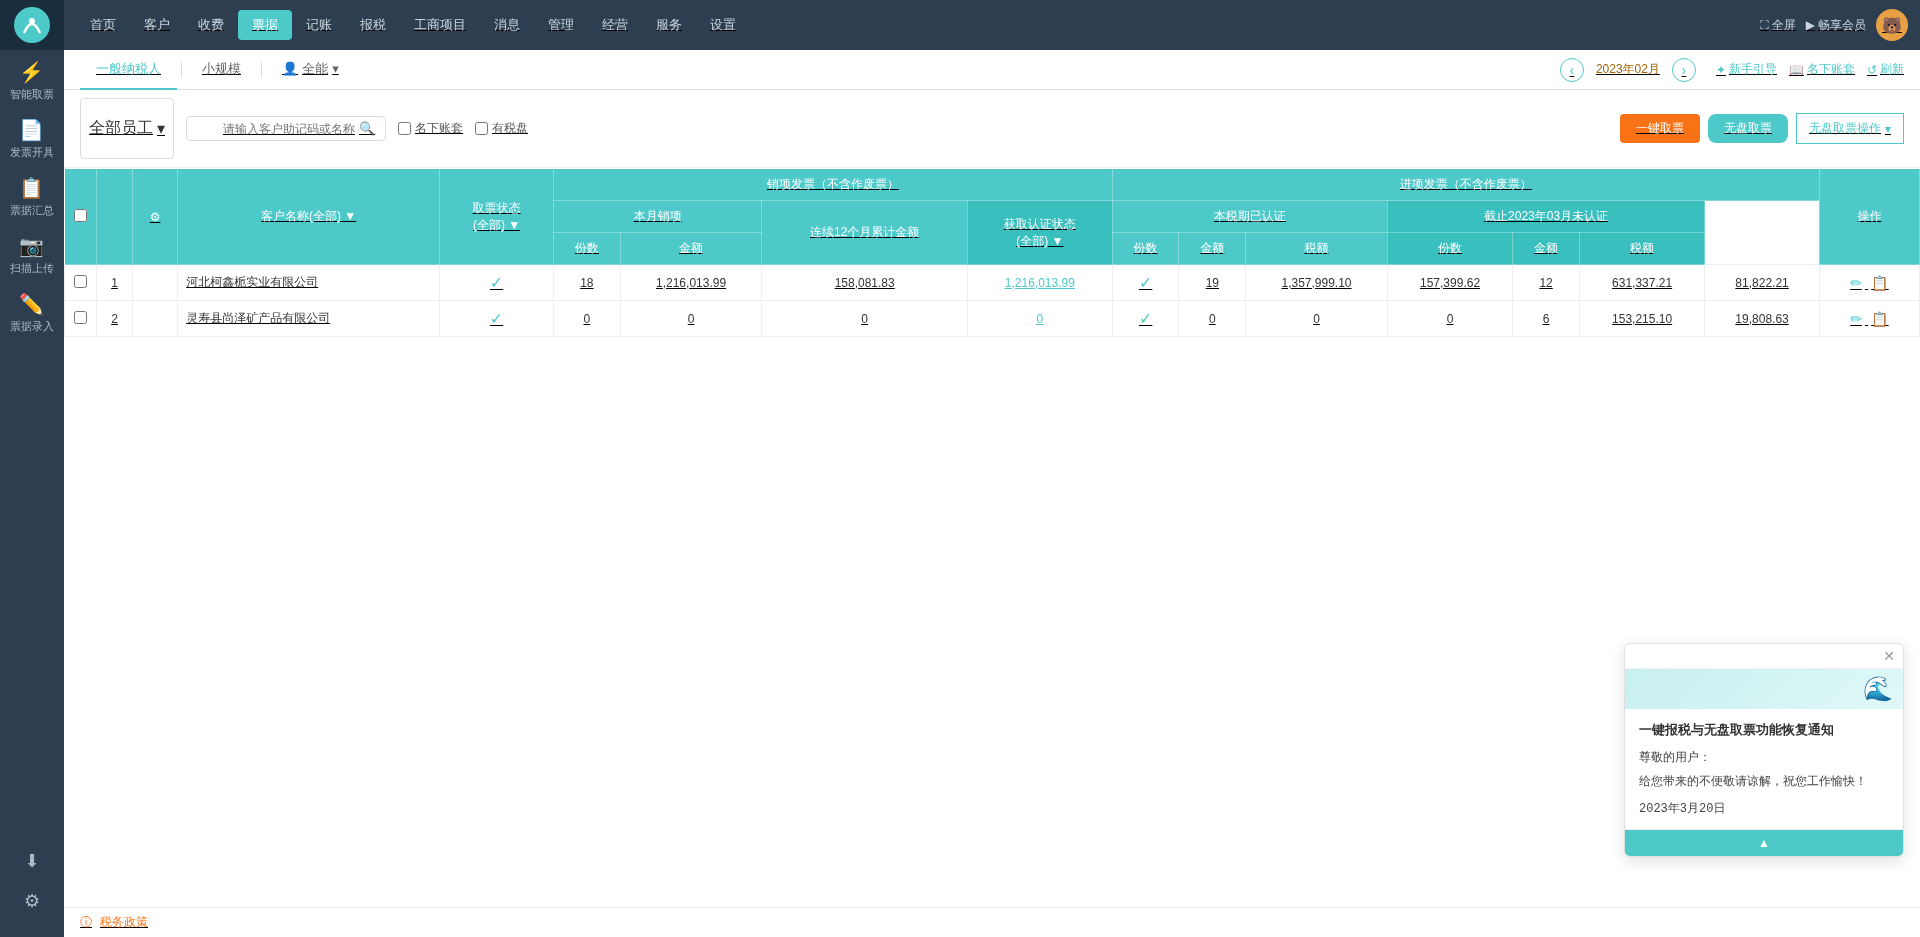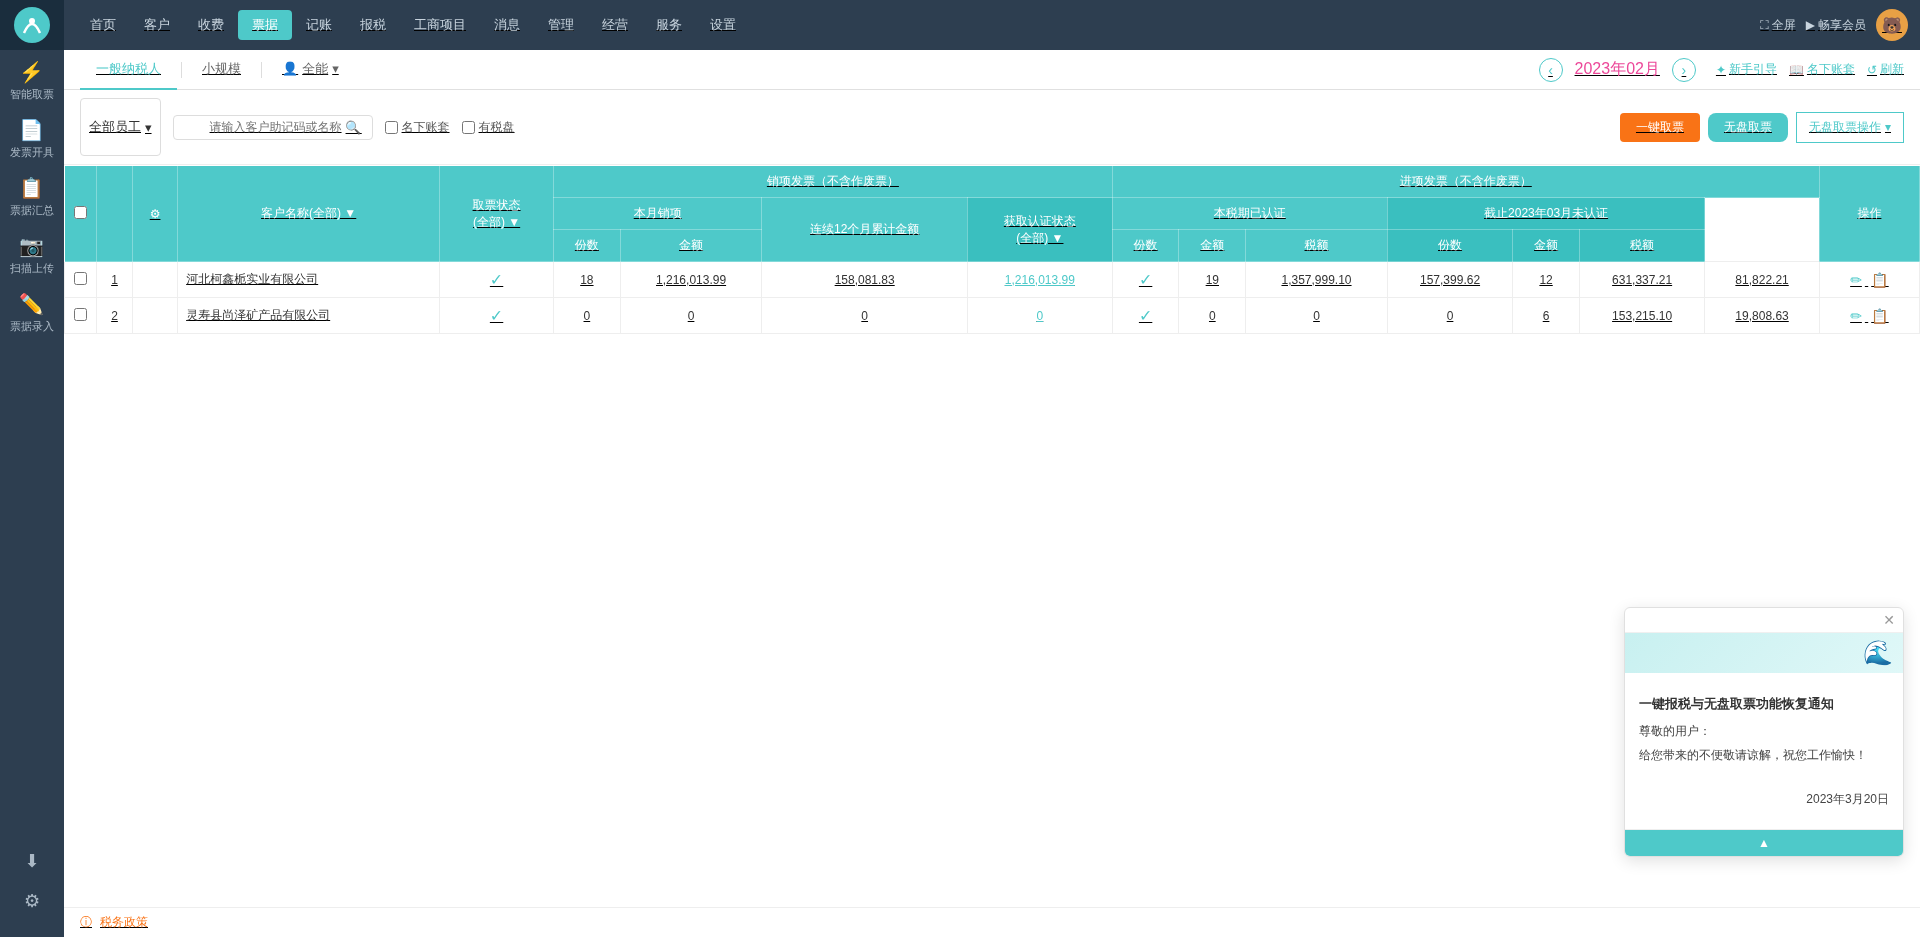--- a/index.html
+++ b/index.html
@@ -168,22 +168,22 @@
       border-radius: 50%;
       border: 1px solid #4ec9c9;
       color: #4ec9c9;
       display: flex;
       align-items: center;
       justify-content: center;
       cursor: pointer;
       font-size: 14px;
     }
     .tab-date-label {
-      color: #ec4899;
-      font-size: 16px;
+      color: #a16207;
+      font-size: 12px;
     }
     .tab-right-actions {
       display: flex;
       align-items: center;
       gap: 12px;
       margin-left: 20px;
     }
     .tab-right-action {
       color: #4ec9c9;
       font-size: 12px;
@@ -200,21 +200,21 @@
       display: flex;
       align-items: center;
       gap: 12px;
       border-bottom: 1px solid #eee;
       flex-shrink: 0;
     }
     .filter-select {
       border: 1px solid #ddd;
       border-radius: 4px;
       padding: 19px 8px;
-      font-size: 13px;
+      font-size: 16px;
       display: flex;
       align-items: center;
       gap: 4px;
       cursor: pointer;
       background: #fff;
       color: #333;
     }
     .filter-input-wrap {
       border: 1px solid #ddd;
       border-radius: 4px;
@@ -339,21 +339,21 @@
       justify-content: flex-end;
       padding: 4px 8px;
       border-bottom: 1px solid #f0f0f0;
     }
     .notification-close {
       cursor: pointer;
       color: #999;
       font-size: 14px;
     }
     .notification-body {
-      padding: 20px 14px;
+      padding: 10px 14px;
       font-size: 12px;
       color: #444;
       line-height: 1.7;
     }
     .notification-title {
       font-weight: bold;
       font-size: 13px;
       margin-bottom: 6px;
       color: #333;
     }
@@ -616,18 +616,18 @@
   <div class="notification-header">
     <span class="notification-close">✕</span>
   </div>
   <div class="notification-img-area">
     <span style="font-size:24px;">🌊</span>
   </div>
   <div class="notification-body">
     <div class="notification-title">一键报税与无盘取票功能恢复通知</div>
     <div>尊敬的用户：</div>
     <div style="margin-top:4px;">给您带来的不便敬请谅解，祝您工作愉快！</div>
-    <div style="margin-top:23px; text-align:right;">2023年3月20日</div>
+    <div style="margin-top:7px; font-family:Liberation Mono, monospace;">2023年3月20日</div>
   </div>
   <div style="display:flex; border-top:1px solid #eee;">
     <button class="notification-scroll-btn" style="background:#4ec9c9; flex:1;">▲</button>
   </div>
 </div>
 
 </body></html>

